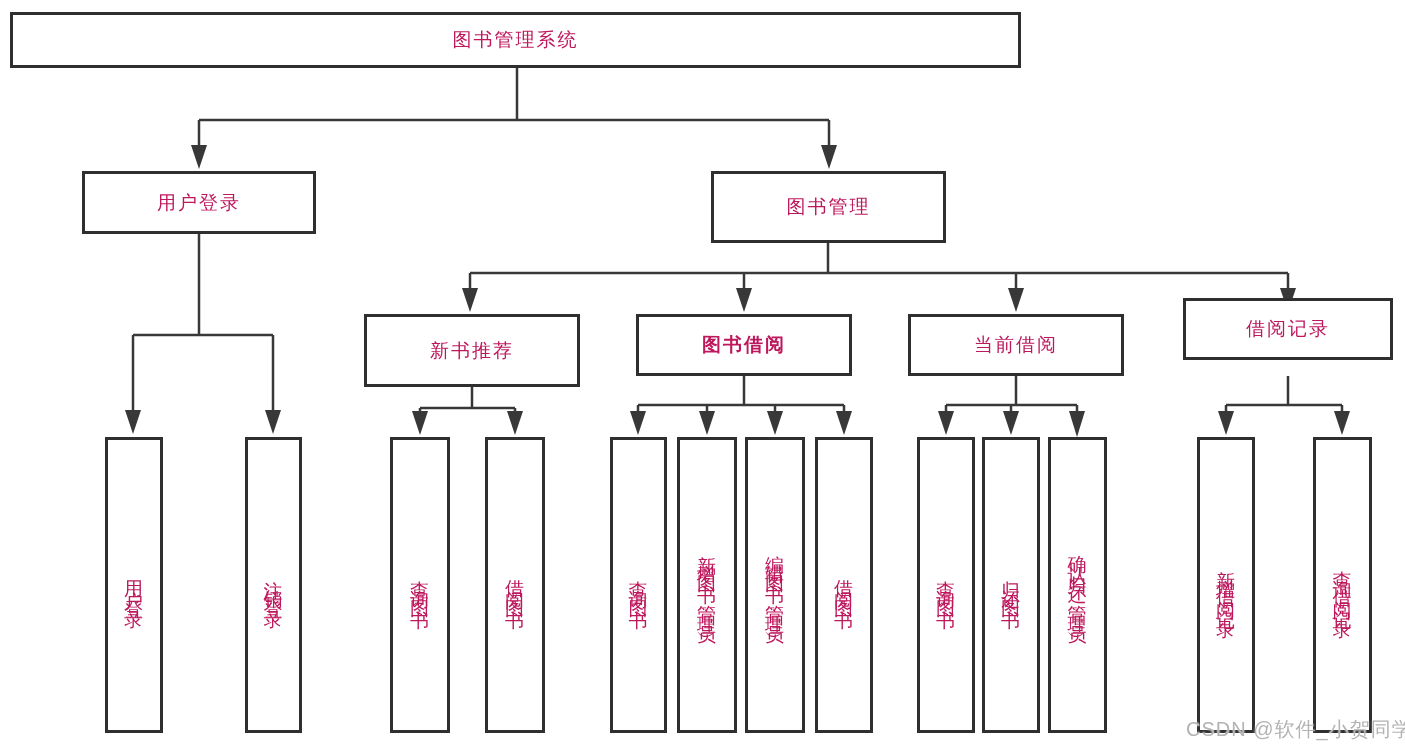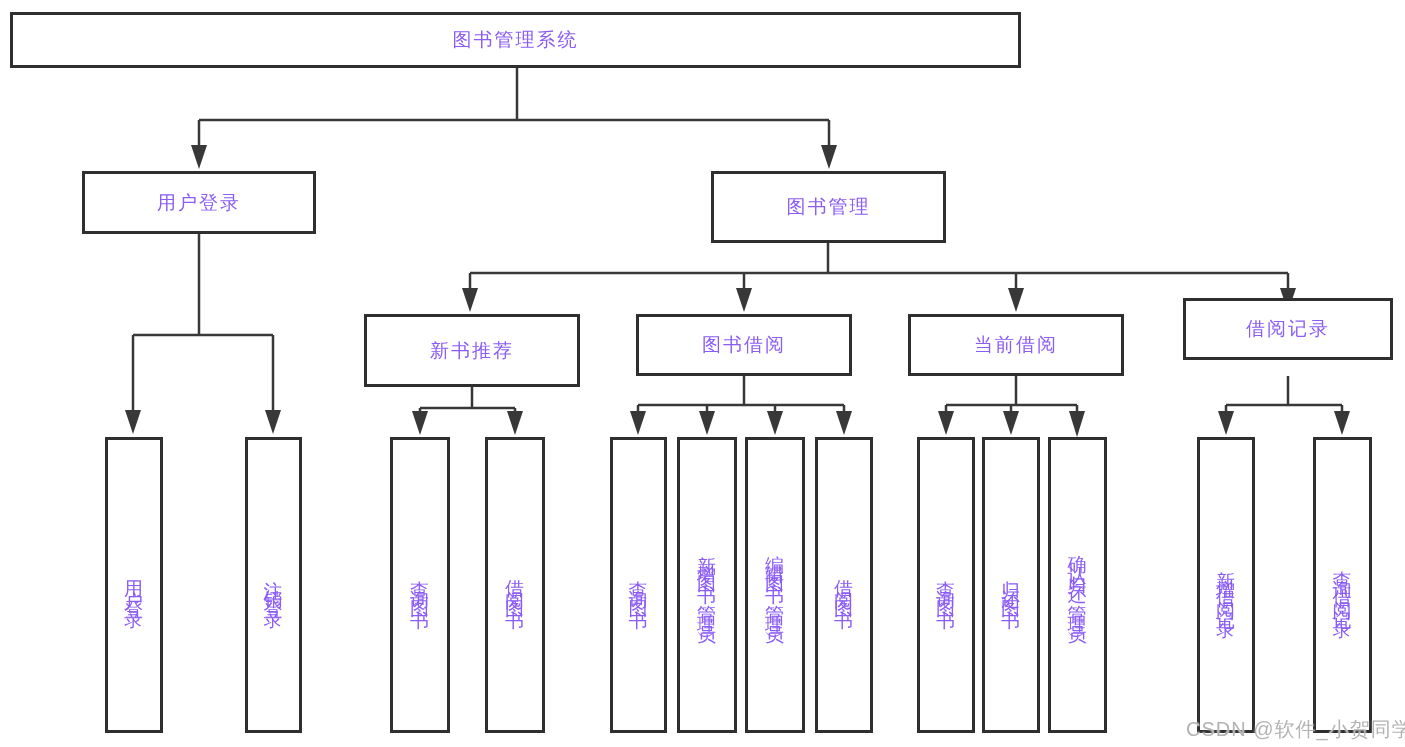--- a/index.html
+++ b/index.html
@@ -11,21 +11,21 @@
     overflow:hidden;
   }
   .box{
     position:absolute;
     background:#ffffff;
     border:3px solid #2f2f2f;
     box-sizing:border-box;
     display:flex;
     align-items:center;
     justify-content:center;
-    color:#8b5cf6;
+    color:#be185d;
     z-index:2;
   }
   .box .lbl{
     font-size:19px;
     letter-spacing:2px;
     white-space:nowrap;
   }
   .leaf{
     top:437px;
     height:296px;
@@ -125,21 +125,21 @@
   <div class="box" style="left:82px;top:171px;width:234px;height:63px;">
     <span class="lbl">用户登录</span>
   </div>
   <div class="box" style="left:711px;top:171px;width:235px;height:72px;">
     <span class="lbl">图书管理</span>
   </div>
 
   <div class="box" style="left:364px;top:314px;width:216px;height:73px;">
     <span class="lbl">新书推荐</span>
   </div>
-  <div class="box" style="left:636px;top:314px;width:216px;height:62px;">
+  <div class="box" style="left:636px;top:314px;width:216px;height:62px;font-weight:bold;">
     <span class="lbl">图书借阅</span>
   </div>
   <div class="box" style="left:908px;top:314px;width:216px;height:62px;">
     <span class="lbl">当前借阅</span>
   </div>
   <div class="box" style="left:1183px;top:298px;width:210px;height:62px;">
     <span class="lbl">借阅记录</span>
   </div>
 
   <div class="box leaf" style="left:105px;width:58px;">

